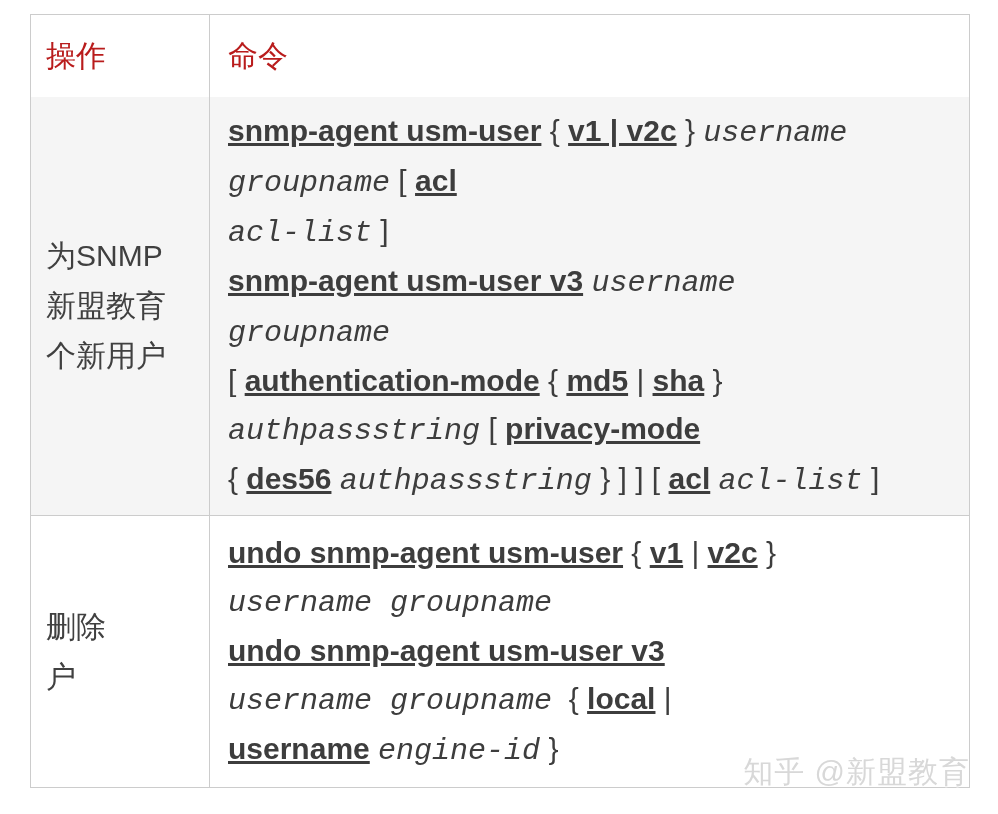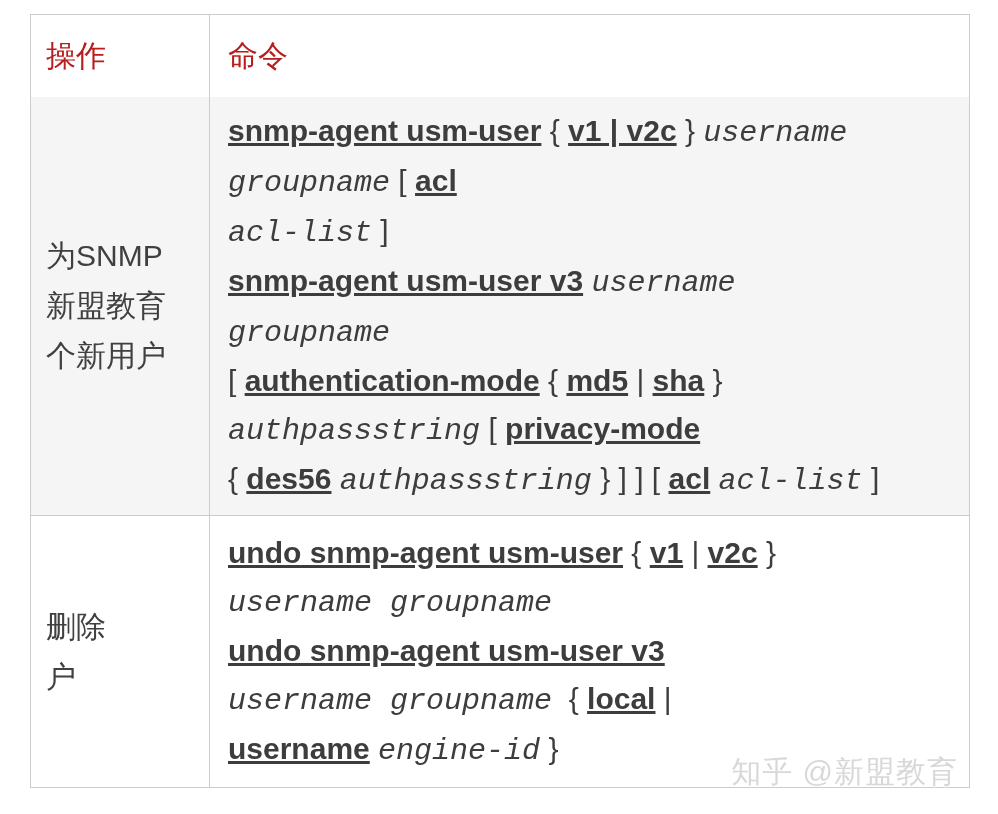--- a/index.html
+++ b/index.html
@@ -66,21 +66,21 @@
     color: #3d3d3d;
   }
   .op-line { white-space: nowrap; }
   .cmd-line { white-space: pre-wrap; }
   .seg-bold { font-weight: 700; text-decoration: underline; }
   .seg-italic { font-style: italic; font-family: Liberation Mono, monospace; }
   .seg-regular { font-weight: 400; font-style: normal; }
   .watermark {
     position: absolute;
     top: 752px;
-    right: 40px;
+    right: 28px;
     font-size: 30px;
     letter-spacing: 1px;
     color: #d8d8d8;
     text-shadow: 0 1px 0 rgba(255,255,255,0.9);
     white-space: nowrap;
     pointer-events: none;
   }
 </style>
 </head>
 <body>

